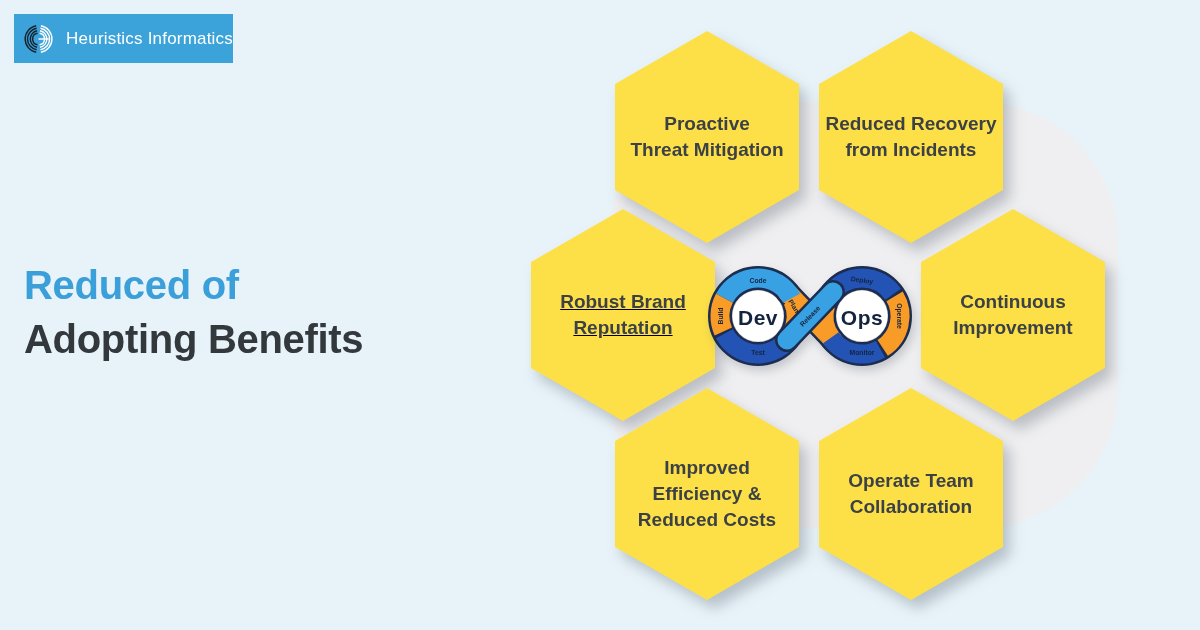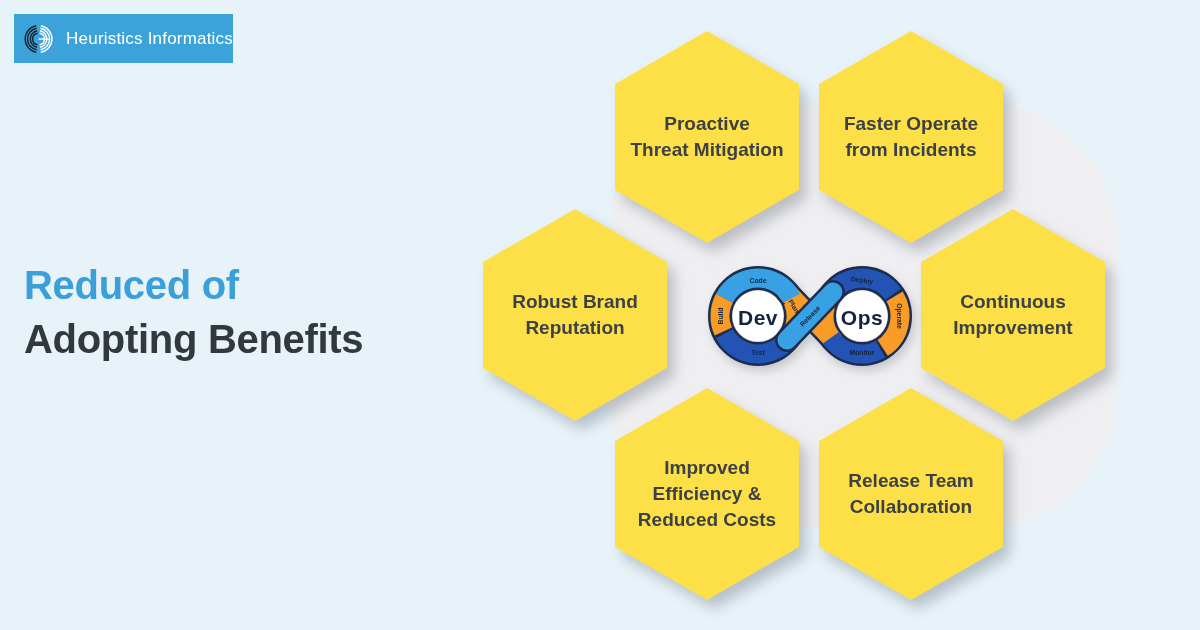--- a/index.html
+++ b/index.html
@@ -23,21 +23,21 @@
   
   .hex{position:absolute;width:184px;height:212px;filter:drop-shadow(7px 9px 7px rgba(50,60,75,.28));}
   .hex-shape{
     width:100%;height:100%;background:#fde047;
     clip-path:polygon(50% 0,100% 25%,100% 75%,50% 100%,0 75%,0 25%);
     display:flex;align-items:center;justify-content:center;text-align:center;
   }
   .hex-label{font-size:19px;font-weight:bold;color:#3c4146;line-height:26px;}
   .hex1{left:615px;top:31px;}
   .hex2{left:819px;top:31px;}
-  .hex3{left:483px;top:209px;}
+  .hex3{left:531px;top:209px;text-decoration:underline;}
   .hex4{left:921px;top:209px;}
   .hex5{left:615px;top:388px;}
   .hex6{left:819px;top:388px;}
   
   .devops-svg{position:absolute;left:699px;top:256px;filter:drop-shadow(3px 5px 5px rgba(50,60,75,.22));}
   .seg-label{font-size:6.8px;font-weight:bold;fill:#14243e;}
   .loop-label{font-size:21px;font-weight:600;fill:#14243e;letter-spacing:.5px;}
 </style>
 </head>
 <body>
@@ -72,21 +72,21 @@
   <div class="hex-shape">
     <div class="hex-label">
       <span>Proactive</span><br>
       <span>Threat Mitigation</span>
     </div>
   </div>
 </div>
 <div class="hex hex2">
   <div class="hex-shape">
     <div class="hex-label">
-      <span>Faster Operate</span><br>
+      <span>Reduced Recovery</span><br>
       <span>from Incidents</span>
     </div>
   </div>
 </div>
 <div class="hex hex3">
   <div class="hex-shape">
     <div class="hex-label">
       <span>Robust Brand</span><br>
       <span>Reputation</span>
     </div>
@@ -105,21 +105,21 @@
     <div class="hex-label">
       <span>Improved</span><br>
       <span>Efficiency &amp;</span><br>
       <span>Reduced Costs</span>
     </div>
   </div>
 </div>
 <div class="hex hex6">
   <div class="hex-shape">
     <div class="hex-label">
-      <span>Release Team</span><br>
+      <span>Operate Team</span><br>
       <span>Collaboration</span>
     </div>
   </div>
 </div>
 
 <svg class="devops-svg" width="222" height="120" viewBox="0 0 222 120">
 
   <line x1="88" y1="36" x2="134" y2="84" stroke-width="24" stroke-linecap="round" stroke="#1d2d50"></line>
 
   <circle cx="59" cy="60" r="38" fill="none" stroke-width="24" stroke="#1d2d50"></circle>

